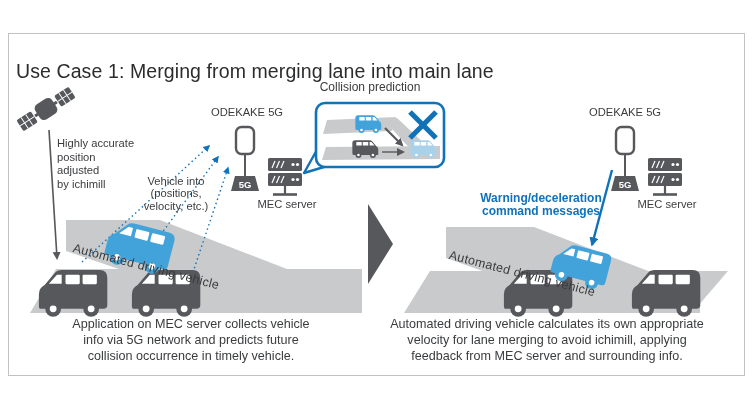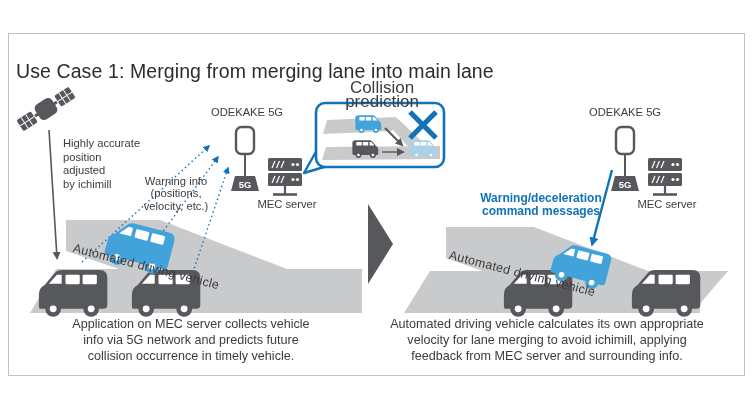--- a/index.html
+++ b/index.html
@@ -9,25 +9,25 @@
   }
   html,body{margin:0;padding:0;background:#fff;}
   .stage{position:relative;width:752px;height:408px;background:#fff;overflow:hidden;
          font-family:"Liberation Sans","DejaVu Sans",sans-serif;color:var(--text-dark);}
   .frame{position:absolute;left:8px;top:33px;width:735px;height:341px;border:1px solid var(--frame-border);background:#fff;}
   .art{position:absolute;left:0;top:0;width:752px;height:408px;}
   .title{position:absolute;left:16px;top:40px;font-size:19.5px;color:var(--title-text);letter-spacing:.1px;margin-top:20px;}
   .lbl{position:absolute;font-size:11.2px;line-height:13.6px;color:var(--text-dark);}
   .ctr{text-align:center;}
   .lbl span{display:block;}
-  .note{left:63px;top:137px;width:96px;}
+  .note{left:57px;top:137px;width:96px;}
   .vinfo{left:128px;top:175px;width:96px;line-height:12.4px;}
   .odekake-l{left:195px;top:106px;width:104px;}
   .mec-l{left:248px;top:198px;width:78px;}
-  .coll{left:318px;top:81px;width:128px;font-size:17px;}
+  .coll{left:306px;top:81px;width:128px;font-size:12px;}
   .odekake-r{left:573px;top:106px;width:104px;}
   .mec-r{left:628px;top:198px;width:78px;}
   .warn{left:460px;top:192px;width:162px;font-weight:bold;color:var(--accent-blue);font-size:12px;line-height:12.8px;}
   .lane-label{position:absolute;font-size:12.5px;color:var(--text-dark);white-space:nowrap;
               transform:rotate(14.5deg);transform-origin:0 0;letter-spacing:.3px;}
   .lane-l{left:75px;top:241px;}
   .lane-r{left:451px;top:248px;}
   .caption{position:absolute;top:317px;font-size:12.6px;line-height:15.8px;color:var(--text-dark);text-align:center;}
   .cap-l{left:34px;width:314px;}
   .cap-r{left:368px;width:358px;}
@@ -154,21 +154,21 @@
   <div class="title">Use Case 1: Merging from merging lane into main lane</div>
 
   <div class="lbl note">
     <span>Highly accurate</span>
     <span>position</span>
     <span>adjusted</span>
     <span>by ichimill</span>
   </div>
 
   <div class="lbl vinfo ctr">
-    <span>Warning info</span>
+    <span>Vehicle into</span>
     <span>(positions,</span>
     <span>velocity, etc.)</span>
   </div>
 
   <div class="lbl odekake-l ctr">ODEKAKE 5G</div>
   <div class="lbl mec-l ctr">MEC server</div>
   <div class="lbl coll ctr">Collision prediction</div>
   <div class="lane-label lane-l">Automated driving vehicle</div>
 
   <div class="caption cap-l">

